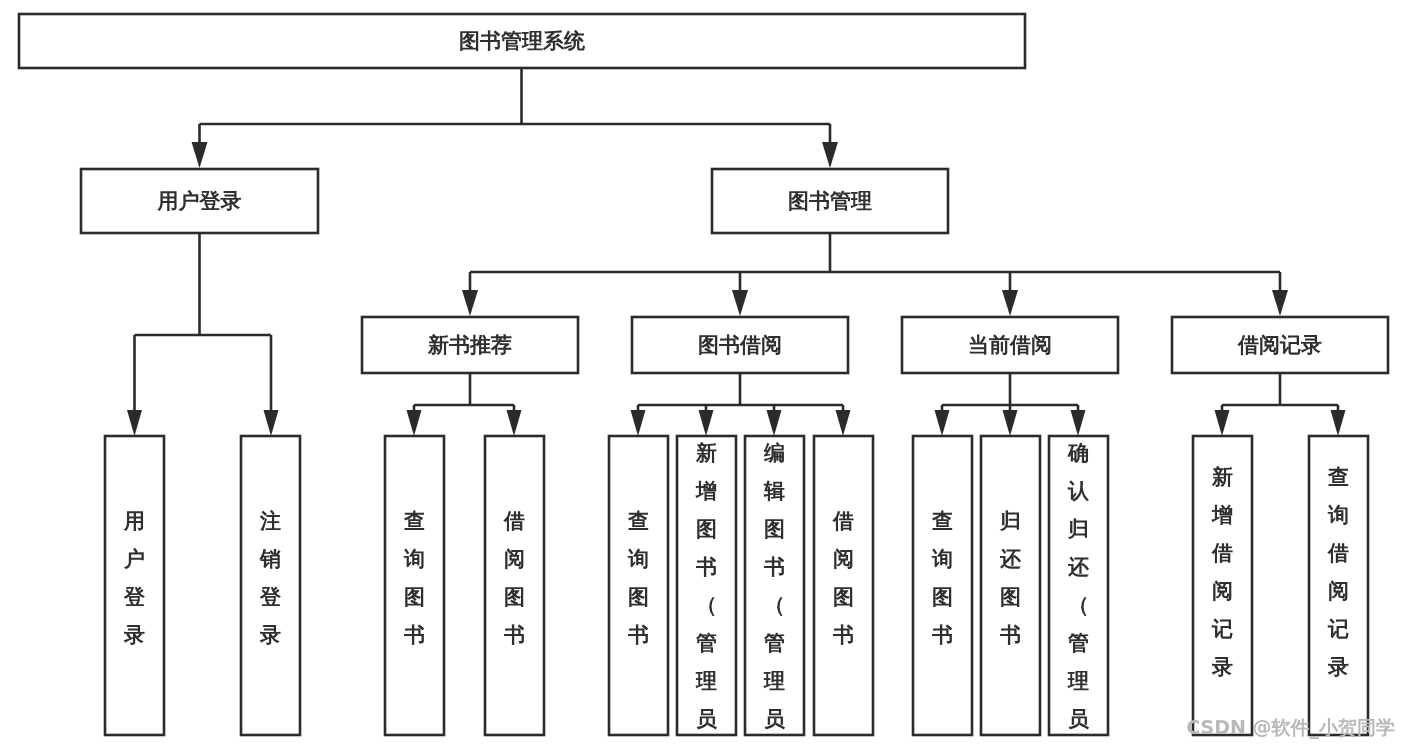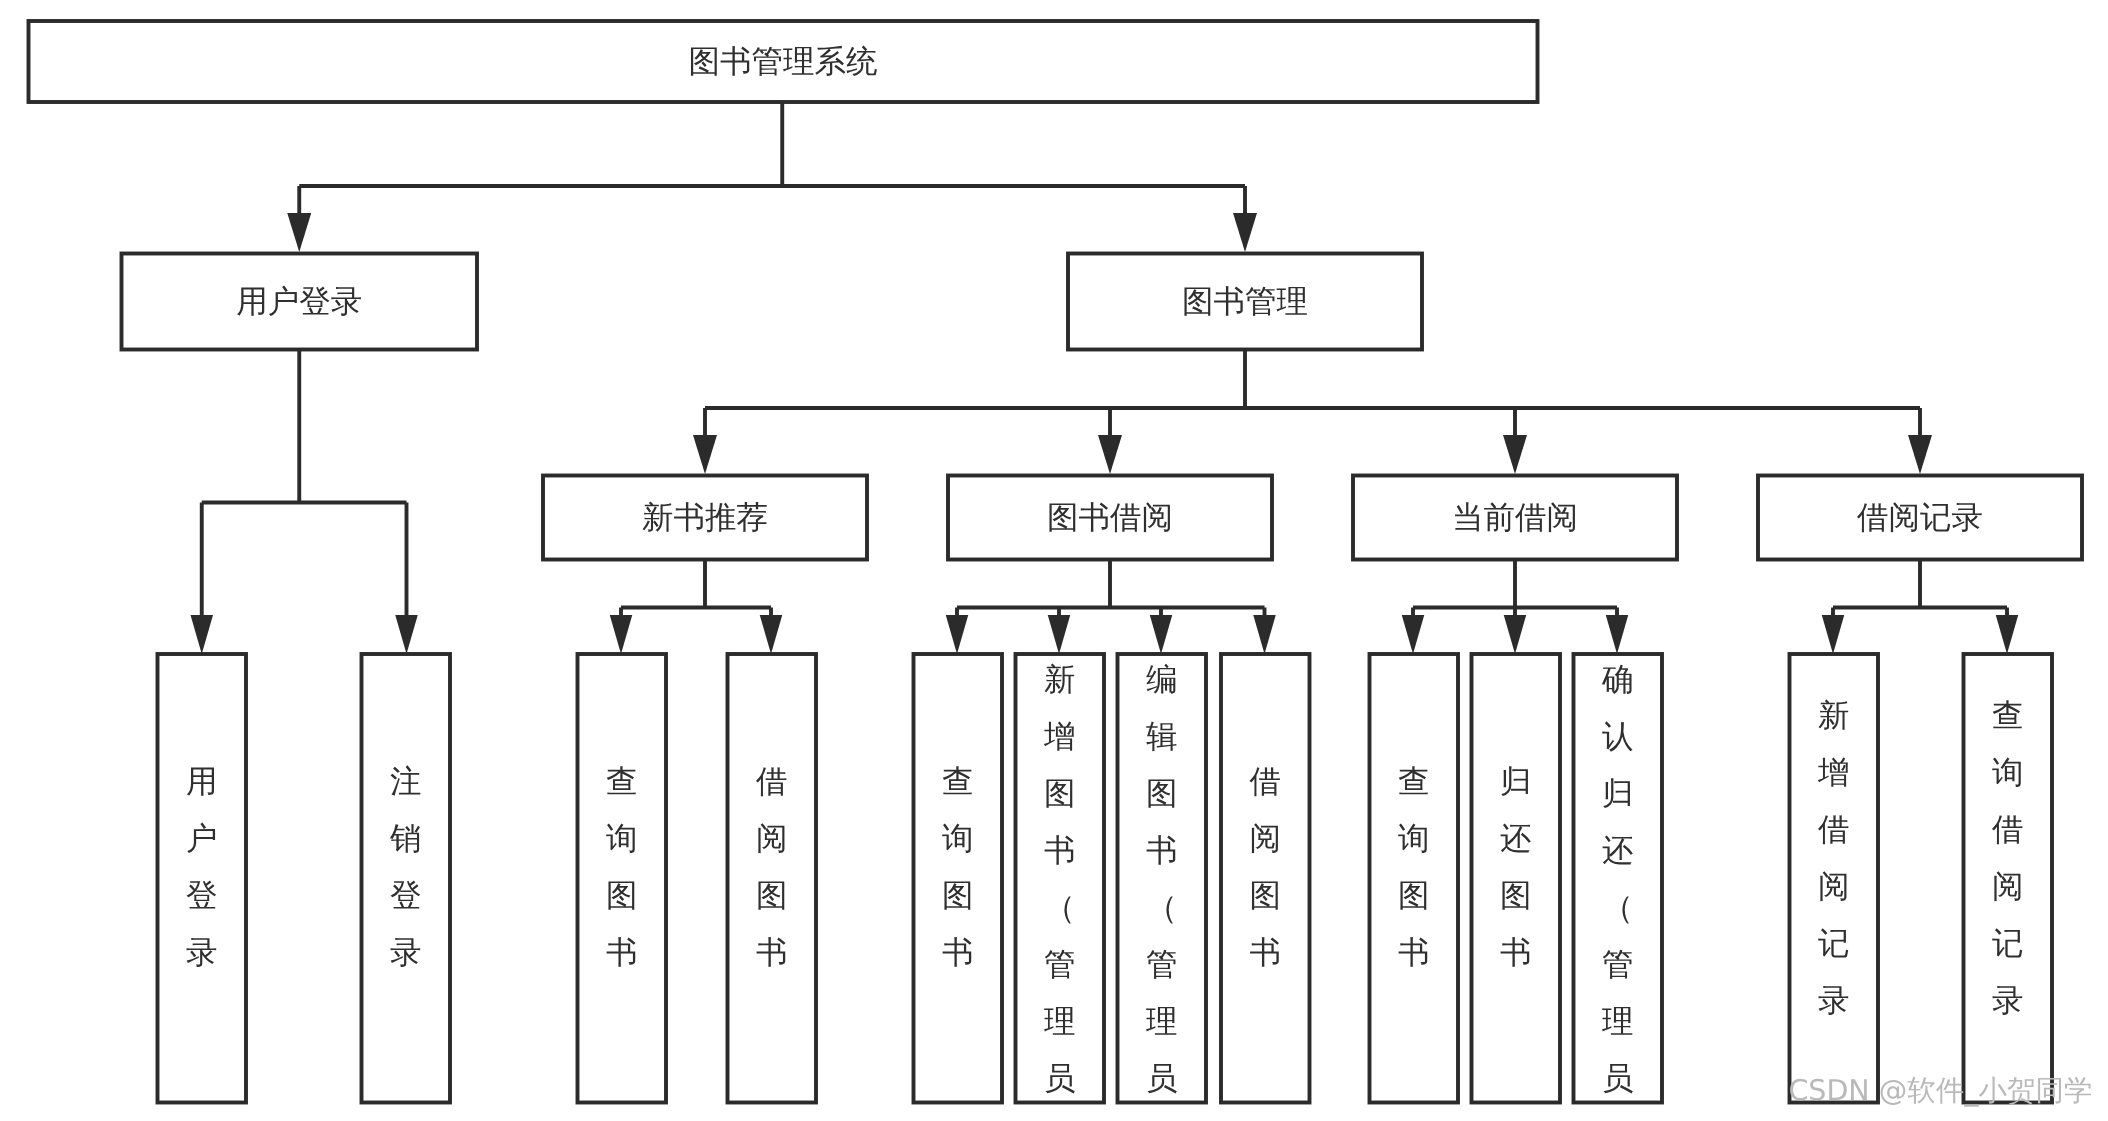--- a/index.html
+++ b/index.html
@@ -13,20 +13,21 @@
     position: relative;
     font-family: "DejaVu Sans", "Liberation Sans", sans-serif;
     overflow: hidden;
   }
   #diagram-root {
     position: absolute;
     left: 0;
     top: 0;
     width: 1405px;
     height: 747px;
+    font-weight: bold;
   }
   svg.diagram {
     display: block;
     width: 1405px;
     height: 747px;
   }
   .node-rect {
     fill: #ffffff;
     stroke: #2b2b2b;
     stroke-width: 2.6;

